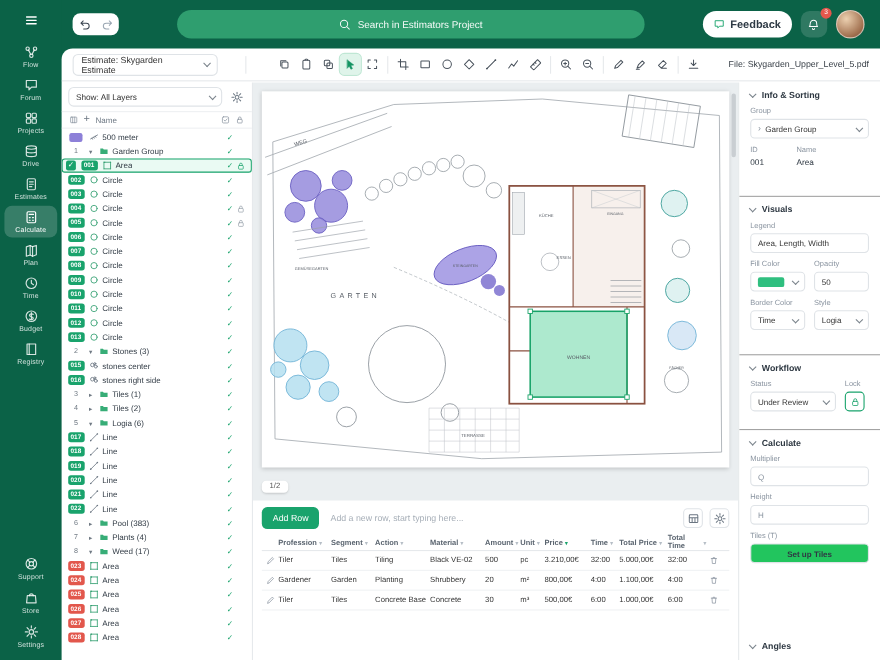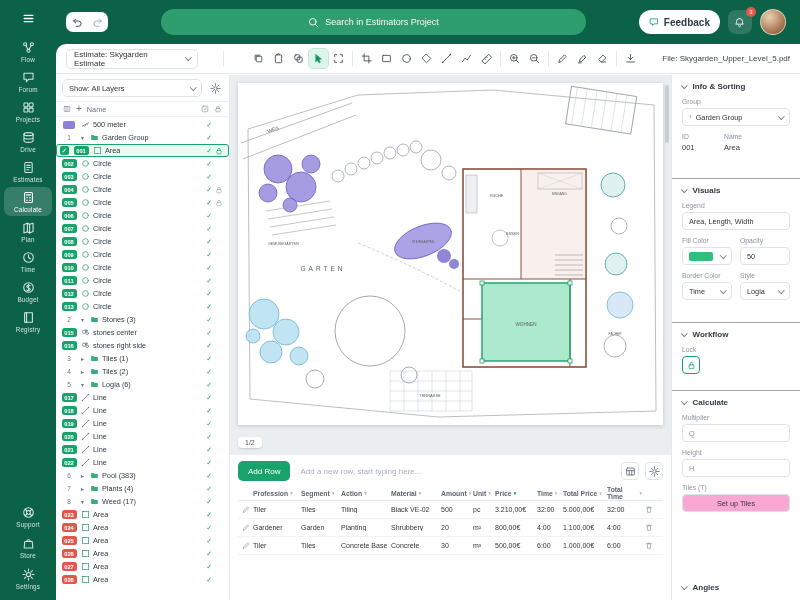--- a/index.html
+++ b/index.html
@@ -109,21 +109,21 @@
   .pselect,.pinput{height:18px;border:1px solid #dfe3e7;border-radius:4px;display:flex;align-items:center;padding:0 6px;gap:4px;color:#333;font-size:7.3px;width:100%;cursor:pointer}
   .pinput .dim{color:#8a94a0}
   .prow2{display:flex;gap:8px}
   .prow2>div{flex:1;min-width:0}
   .prow2>div.narrow{flex:0 0 34px}
   .pval{font-size:7.5px;color:#2f3943}
   .gico{color:#8a94a0;font-size:8px;line-height:1}
   .fillswatch{width:30px;height:9px;border-radius:2px}
   .lockbtn{width:18px;height:18px;border:1px solid #19a36c;border-radius:4px;display:flex;align-items:center;justify-content:center;color:#19a36c}
   .lockbtn .ic{width:9px;height:9px}
-  .setup-btn{height:18px;border:1px solid #dfe3e7;border-radius:4px;background:#f9a8d4;font-size:7.3px;color:#2f3943;width:100%;display:flex;align-items:center;justify-content:center;font-weight:normal}
+  .setup-btn{height:18px;border:1px solid #dfe3e7;border-radius:4px;background:#22c55e;font-size:7.3px;color:#2f3943;width:100%;display:flex;align-items:center;justify-content:center;font-weight:bold}
 </style>
 </head>
 <body>
 
 <div id="root">
 
   <aside class="rail">
     <button class="menu-btn">
       <svg viewBox="0 0 12 12" width="13" height="13">
           <path d="M2 3.2h8M2 6h8M2 8.8h8" stroke="currentColor" fill="none" stroke-width="1.2" stroke-linecap="round"></path>
@@ -1384,20 +1384,28 @@
             </div>
           </div>
         </div>
 
         <div class="psec sec-workflow">
           <div class="psech">
             <span class="chev"></span>
             <span>Workflow</span>
           </div>
           <div class="prow2">
+            <div>
+              <span class="plabel">Status</span>
+              <div class="pselect">
+                <span>Under Review</span>
+                <span class="sp"></span>
+                <span class="chev"></span>
+              </div>
+            </div>
             <div style="flex:0 0 22px">
               <span class="plabel">Lock</span>
               <button class="lockbtn">
                 <span class="ic">
                   <svg viewBox="0 0 12 12">
                       <rect x="2.8" y="5.2" width="6.4" height="5" rx="1"></rect>
                       <path d="M4.2 5.2V3.8a1.8 1.8 0 0 1 3.6 0v1.4"></path>
                     </svg>
                 </span>
               </button>

